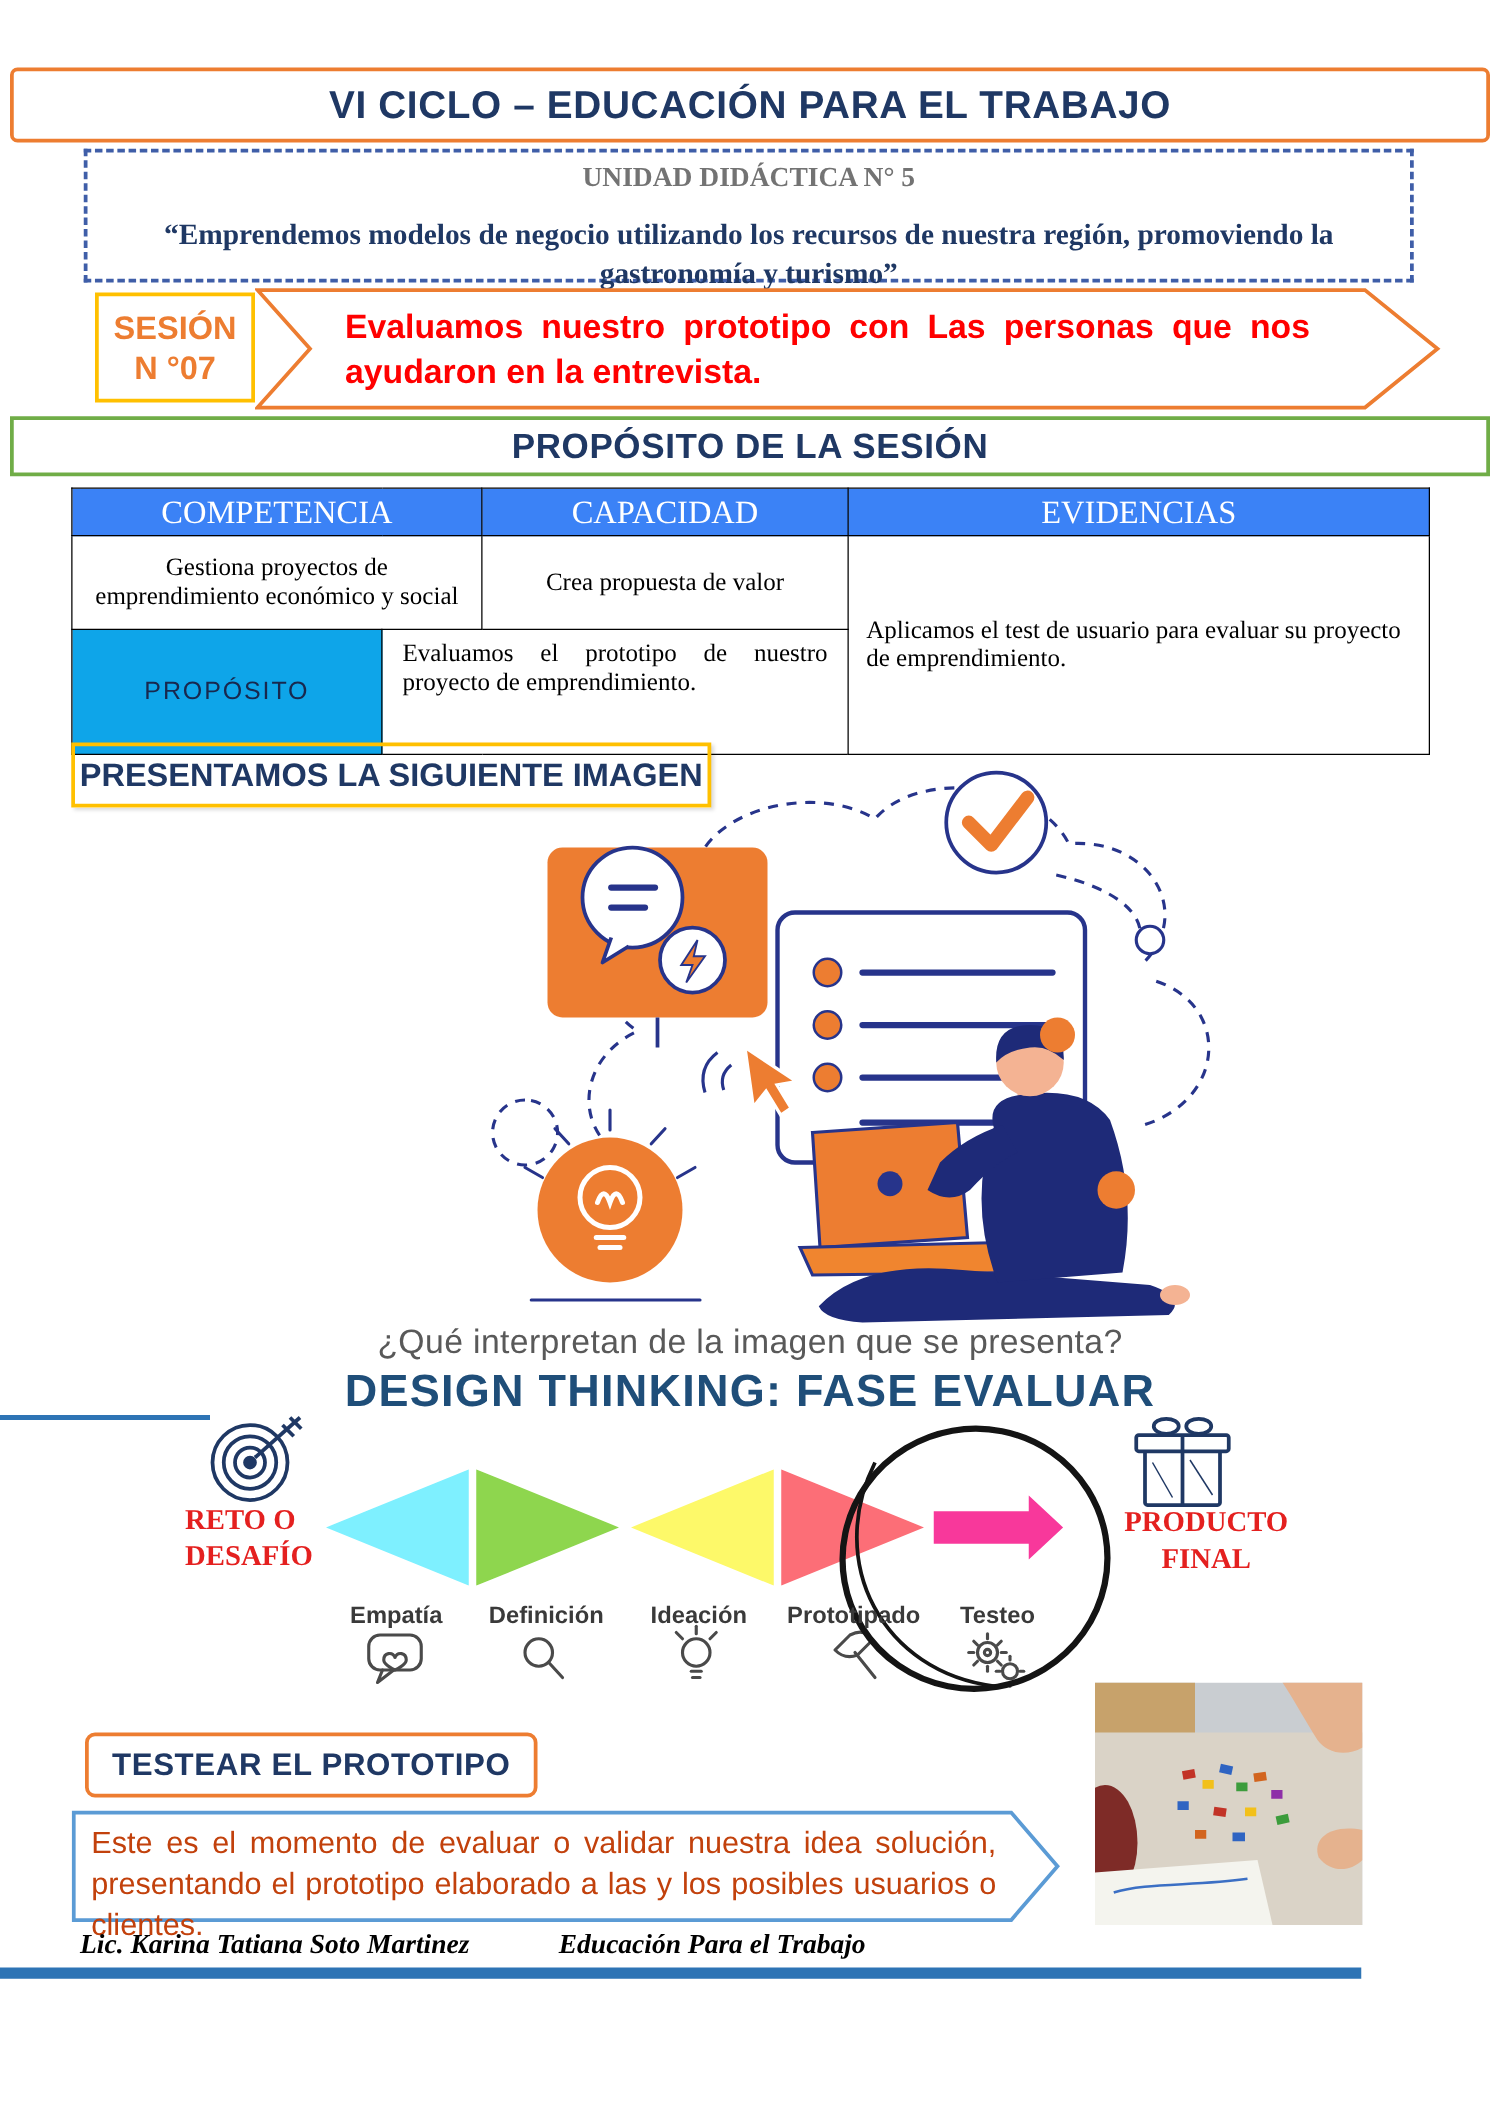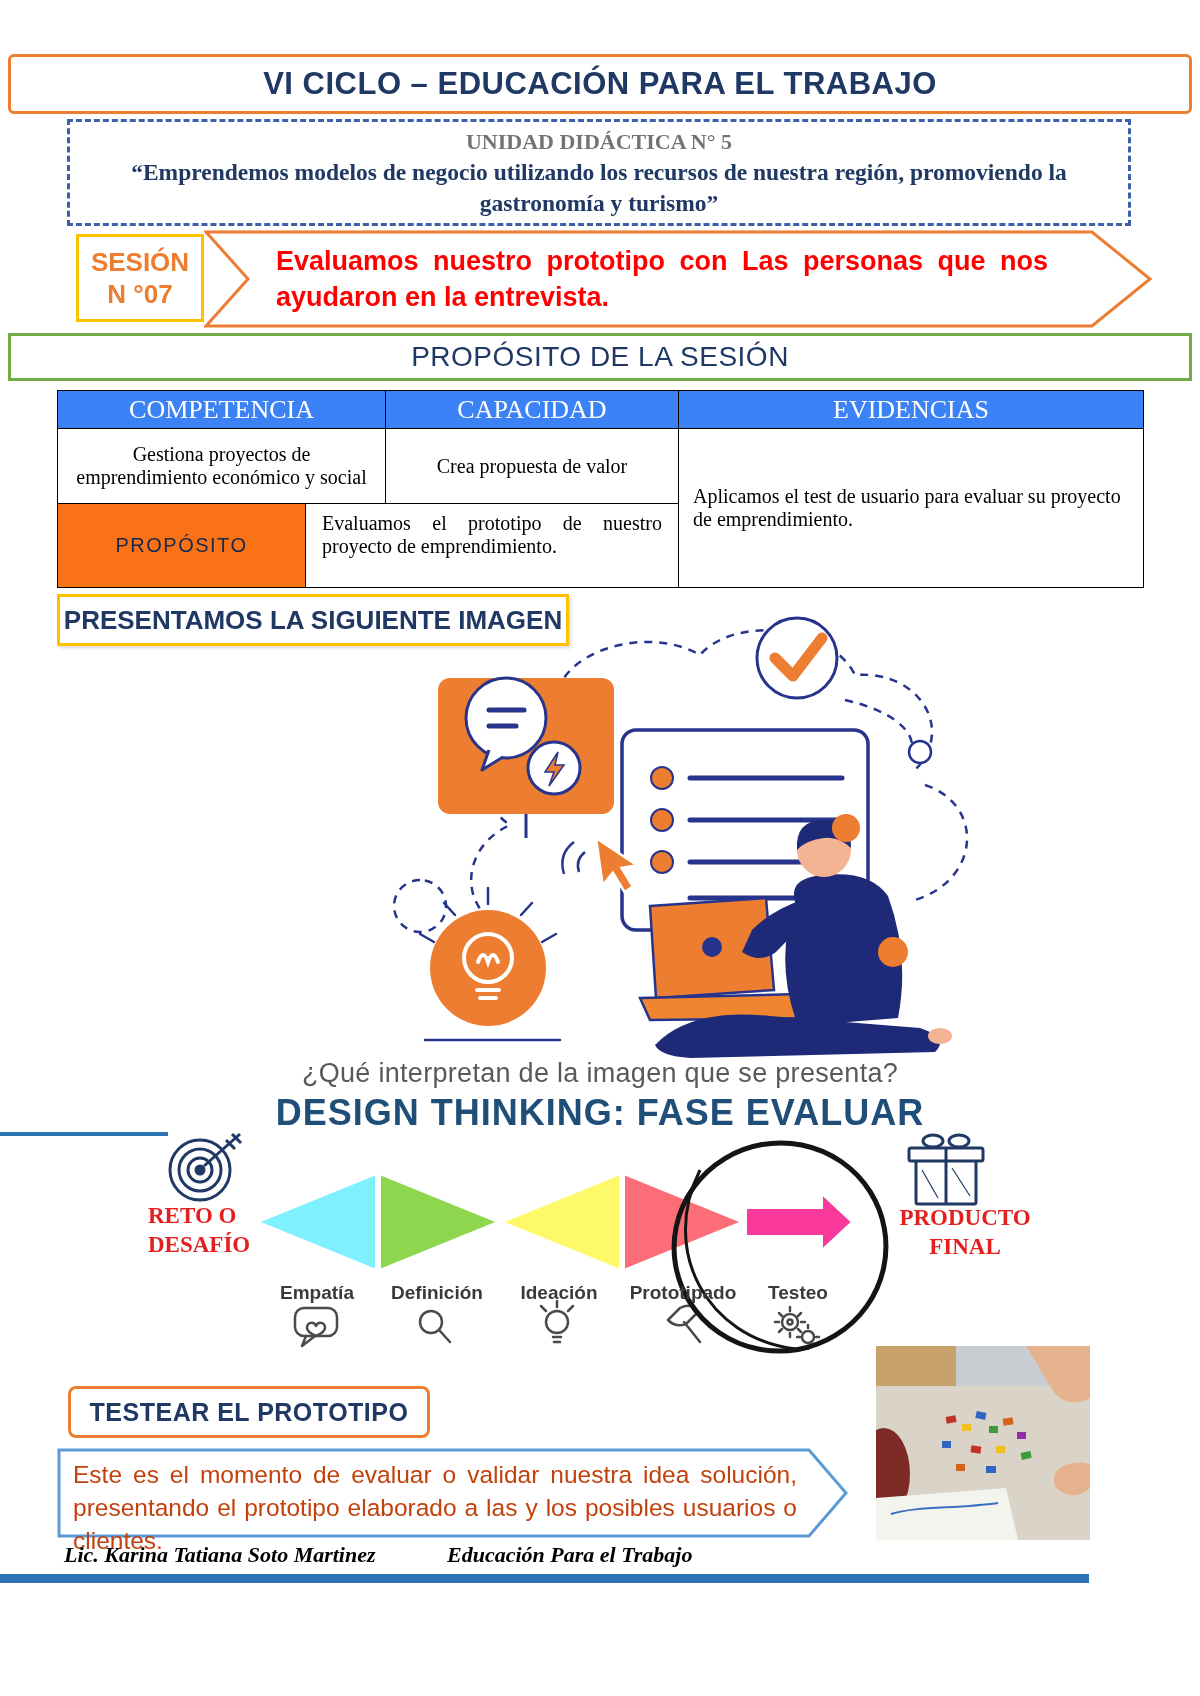--- a/index.html
+++ b/index.html
@@ -7,44 +7,44 @@
   body { width:1200px; height:1696px; font-family:"Liberation Sans", sans-serif; }
   .page { position:relative; width:1200px; height:1696px; background:#fff; overflow:hidden; }
 
   .top-title { position:absolute; left:8px; top:54px; width:1184px; height:60px;
     border:3px solid #ED7D31; border-radius:6px; display:flex; align-items:center; justify-content:center;
     color:#1F3864; font-weight:bold; font-size:31px; letter-spacing:0.5px; }
 
   .unit-box { position:absolute; left:67px; top:119px; width:1064px; height:107px;
     border:3px dashed #3F5EA8; text-align:center; padding:7px 22px; }
   .unit-title { font-family:"Liberation Serif", serif; font-weight:bold; color:#737373; font-size:22px; }
-  .unit-quote { font-family:"Liberation Serif", serif; font-weight:bold; color:#1F3864; font-size:23.5px; line-height:1.32; margin-top:2px; }
+  .unit-quote { font-family:"Liberation Serif", serif; font-weight:bold; color:#1F3864; font-size:23.5px; line-height:1.32; margin-top:18px; }
 
   .session-label { position:absolute; left:76px; top:234px; width:128px; height:88px;
     border:3px solid #FFC000; display:flex; flex-direction:column; align-items:center; justify-content:center;
     color:#ED7D31; font-weight:bold; font-size:26px; line-height:1.25; }
 
   .session-arrow { position:absolute; left:204px; top:230px; width:950px; height:98px; }
   .session-arrow svg { position:absolute; left:0; top:0; }
   .session-text { position:absolute; left:72px; top:13px; width:772px;
     font-weight:bold; font-size:27px; color:#FF0000; text-align:justify; line-height:1.35; }
 
   .purpose-header { position:absolute; left:8px; top:333px; width:1184px; height:48px;
     border:3px solid #70AD47; display:flex; align-items:center; justify-content:center;
-    color:#1F3864; font-weight:normal; font-size:28px; letter-spacing:0.5px; }
+    color:#1F3864; font-weight:bold; font-size:28px; letter-spacing:0.5px; }
 
   table.purpose-table { position:absolute; left:57px; top:390px; width:1086px; border-collapse:collapse;
     font-family:"Liberation Serif", serif; table-layout:fixed; }
   table.purpose-table th, table.purpose-table td { border:1.5px solid #000; }
   table.purpose-table th { background:#3b82f6; color:#fff; font-weight:400; font-size:26px; height:38px; }
   .cell-comp { font-size:20px; text-align:center; height:64px; padding:14px 10px; }
   .cell-cap  { font-size:20px; text-align:center; padding:4px 10px; }
   .cell-evid { font-size:20px; text-align:left; padding:8px 14px; vertical-align:middle; }
-  .cell-prop-label { background:#f97316; color:#18284E; font-family:"Liberation Sans", sans-serif;
-    font-size:20px; letter-spacing:1.5px; text-align:center; height:84px; }
+  .cell-prop-label { background:#0ea5e9; color:#18284E; font-family:"Liberation Sans", sans-serif;
+    font-size:20px; letter-spacing:1.5px; text-align:center; height:100px; }
   .cell-prop-text { font-size:20px; text-align:justify; padding:8px 16px; vertical-align:top; }
 
   .present-header { position:absolute; left:57px; top:594px; width:512px; height:52px;
     border:3px solid #FFC000; display:flex; align-items:center; justify-content:center;
     color:#1F3864; font-weight:bold; font-size:26px; box-shadow:2px 2px 3px rgba(0,0,0,0.15); }
 
   .illustration { position:absolute; left:0; top:600px; }
 
   .question { position:absolute; left:0; top:1058px; width:1200px; text-align:center;
     font-size:27px; color:#595959; letter-spacing:0.3px; }

